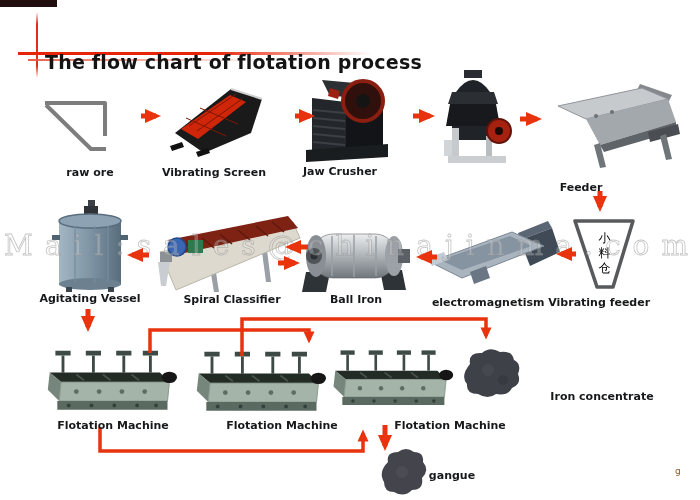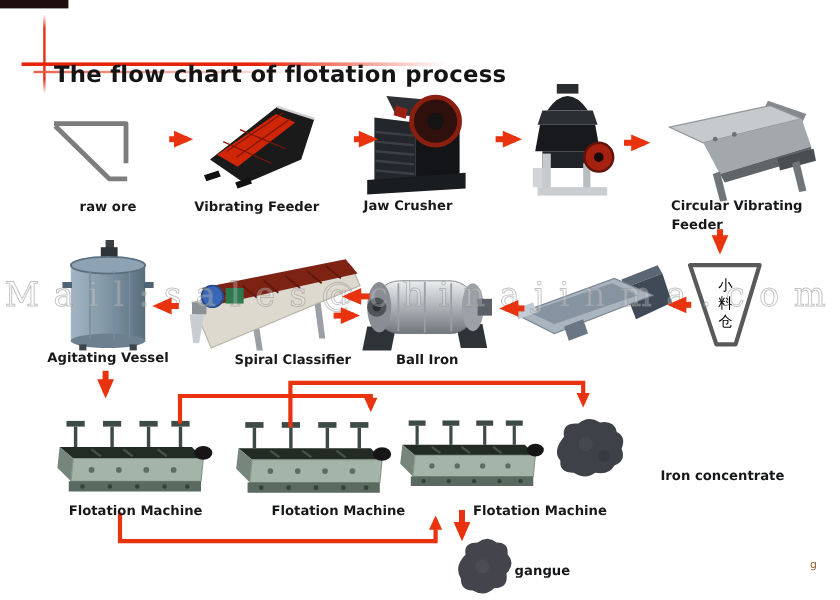--- a/index.html
+++ b/index.html
@@ -226,27 +226,27 @@
       </g>
       <g stroke-width="3.5">
         <path d="M150,353 V330 H309 V340" marker-end="url(#ah2)"></path>
         <path d="M242,356 V319 H486 V336" marker-end="url(#ah2)"></path>
         <path d="M100,427 V451 H363 V433" marker-end="url(#ah2)"></path>
       </g>
     </g>
   </svg>
 
   <div class="lbl" style="left:90px;top:166px">raw ore</div>
-  <div class="lbl" style="left:214px;top:166px">Vibrating Feeder</div>
+  <div class="lbl" style="left:214px;top:166px">Vibrating Screen</div>
   <div class="lbl" style="left:340px;top:165px">Jaw Crusher</div>
-  <div class="lbl" style="left:614px;top:165px">Circular Vibrating</div>
   <div class="lbl" style="left:581px;top:181px">Feeder</div>
   <div class="lbl" style="left:90px;top:292px">Agitating Vessel</div>
-  <div class="lbl" style="left:244px;top:293px">Spiral Classifier</div>
+  <div class="lbl" style="left:232px;top:293px">Spiral Classifier</div>
   <div class="lbl" style="left:356px;top:293px">Ball Iron</div>
+  <div class="lbl" style="left:541px;top:296px">electromagnetism Vibrating feeder</div>
   <div class="lbl" style="left:113px;top:419px">Flotation Machine</div>
   <div class="lbl" style="left:282px;top:419px">Flotation Machine</div>
   <div class="lbl" style="left:450px;top:419px">Flotation Machine</div>
   <div class="lbl" style="left:602px;top:390px">Iron concentrate</div>
   <div class="lbl" style="left:452px;top:469px">gangue</div>
 
   <div class="corner-mark">g</div>
 </div>
 
 </body></html>

